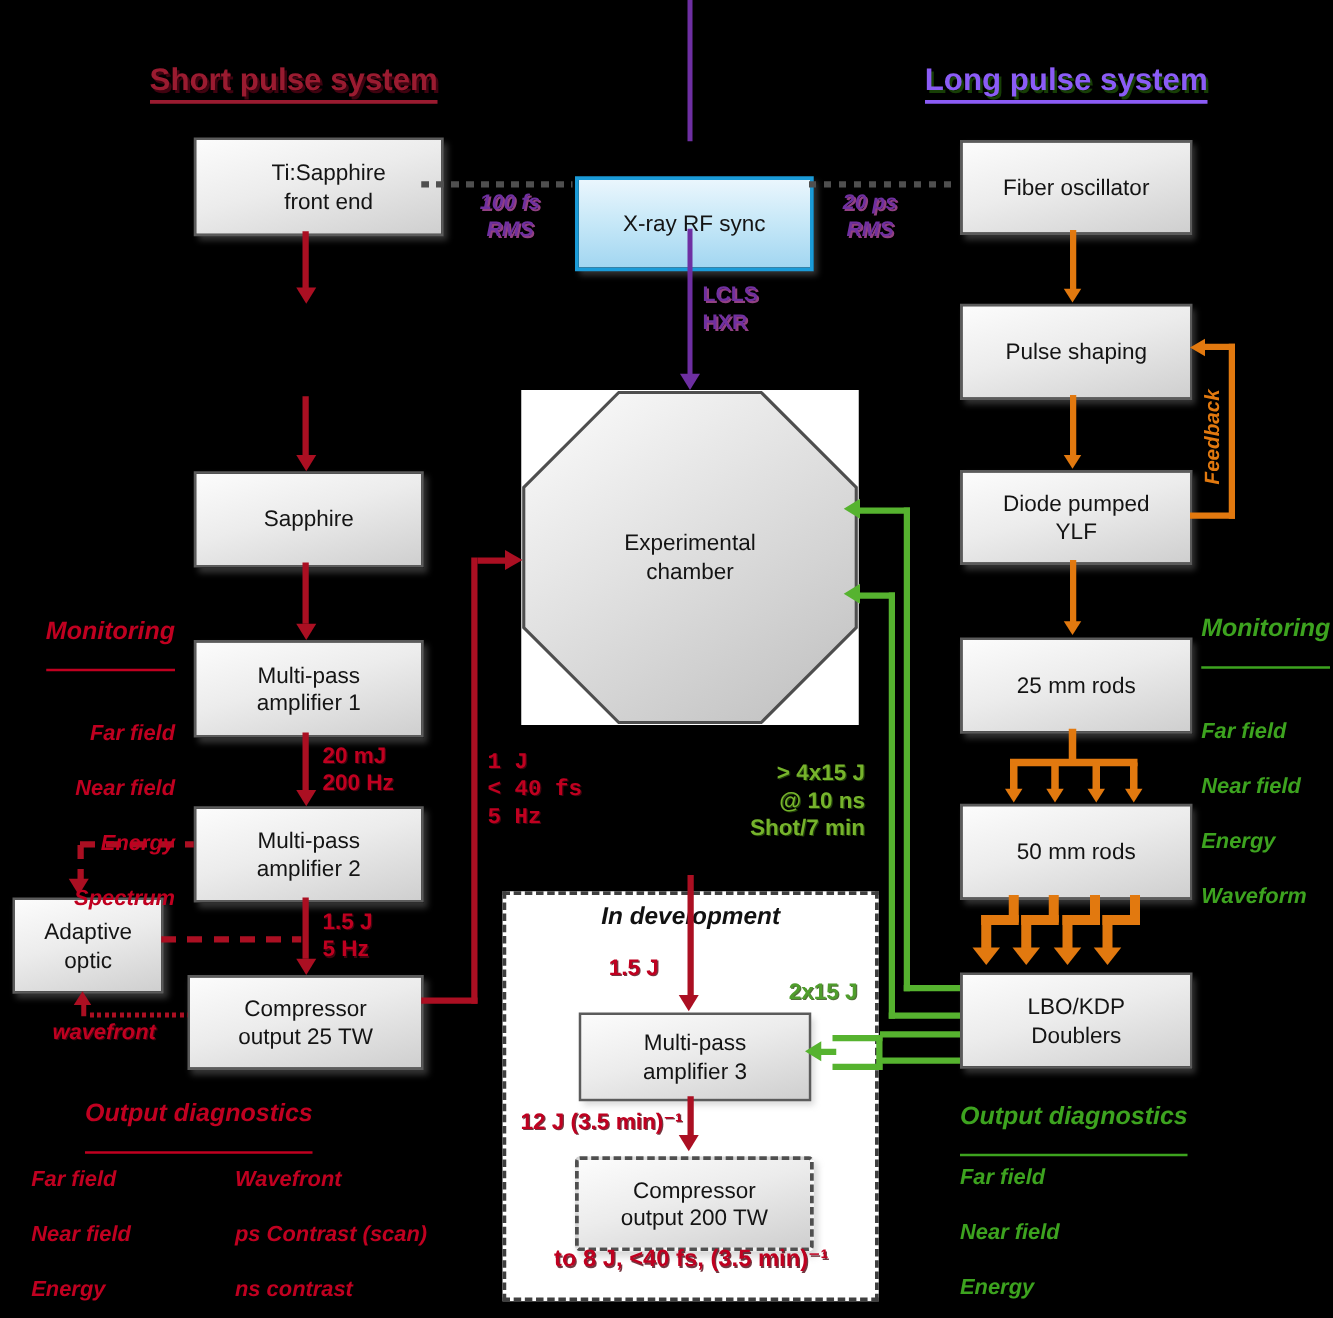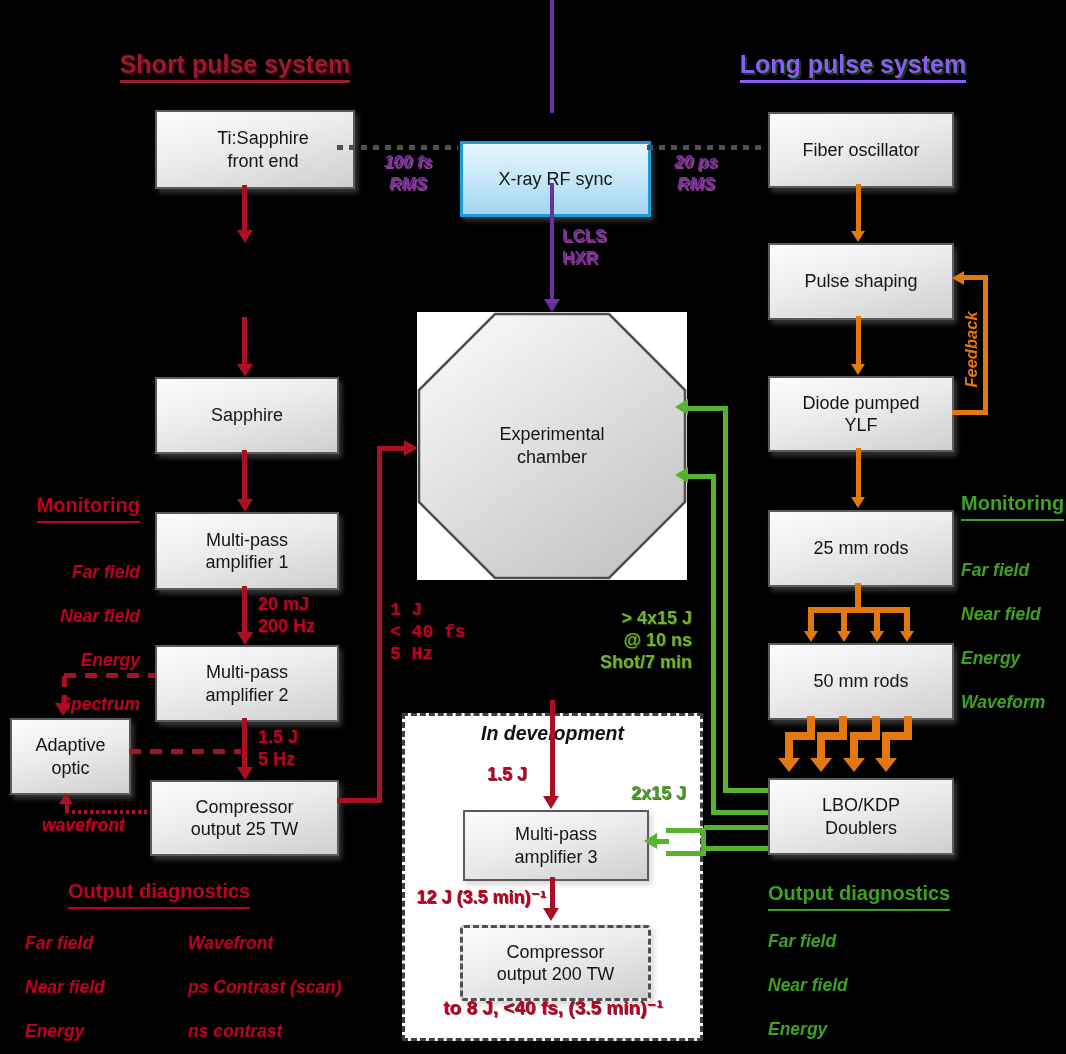--- a/index.html
+++ b/index.html
@@ -32,21 +32,21 @@
   .t{position:absolute;white-space:pre-line;}
   .redL{color:#c00020;font-weight:bold;font-size:18px;line-height:22px;text-shadow:1px 1px 0 rgba(80,5,18,0.8);}
   .greenL{color:#76b32c;font-weight:bold;font-size:18px;line-height:22px;text-shadow:1px 1px 0 rgba(40,80,10,0.8);}
   .purpleL{color:#7030a0;font-weight:bold;font-size:17px;line-height:22px;text-shadow:1.5px 1.5px 0 rgba(195,85,175,0.75);}
   .it{font-style:italic;}
   .hdr{font-weight:bold;font-size:25px;text-align:center;}
   .hdr span{display:inline-block;border-bottom:3px solid currentColor;padding-bottom:1px;}
   .hdr.redH{color:#9a1b30;text-shadow:2px 2px 0 #3f0310;}
   .hdr.greenH{color:#8b5cf6;text-shadow:2px 2px 0 #173f06;}
   .listHead{font-size:20px;font-weight:bold;}
-  .listHead span{display:inline-block;border-bottom:2px solid currentColor;padding-bottom:4px;}
+  .listHead span{display:inline-block;border-bottom:2px solid currentColor;padding-bottom:18px;font-style:italic;}
   .listItems div{font-style:italic;font-weight:bold;font-size:17.5px;line-height:26px;}
   .redList{color:#c00020;} .greenList{color:#3da31f;}
   .bracket{position:absolute;border:5px solid #56b32f;border-left:none;box-sizing:border-box;background:transparent;}
   .rot{transform:rotate(-90deg);}
 </style>
 </head>
 <body>
 
 <div id="canvas">
 

